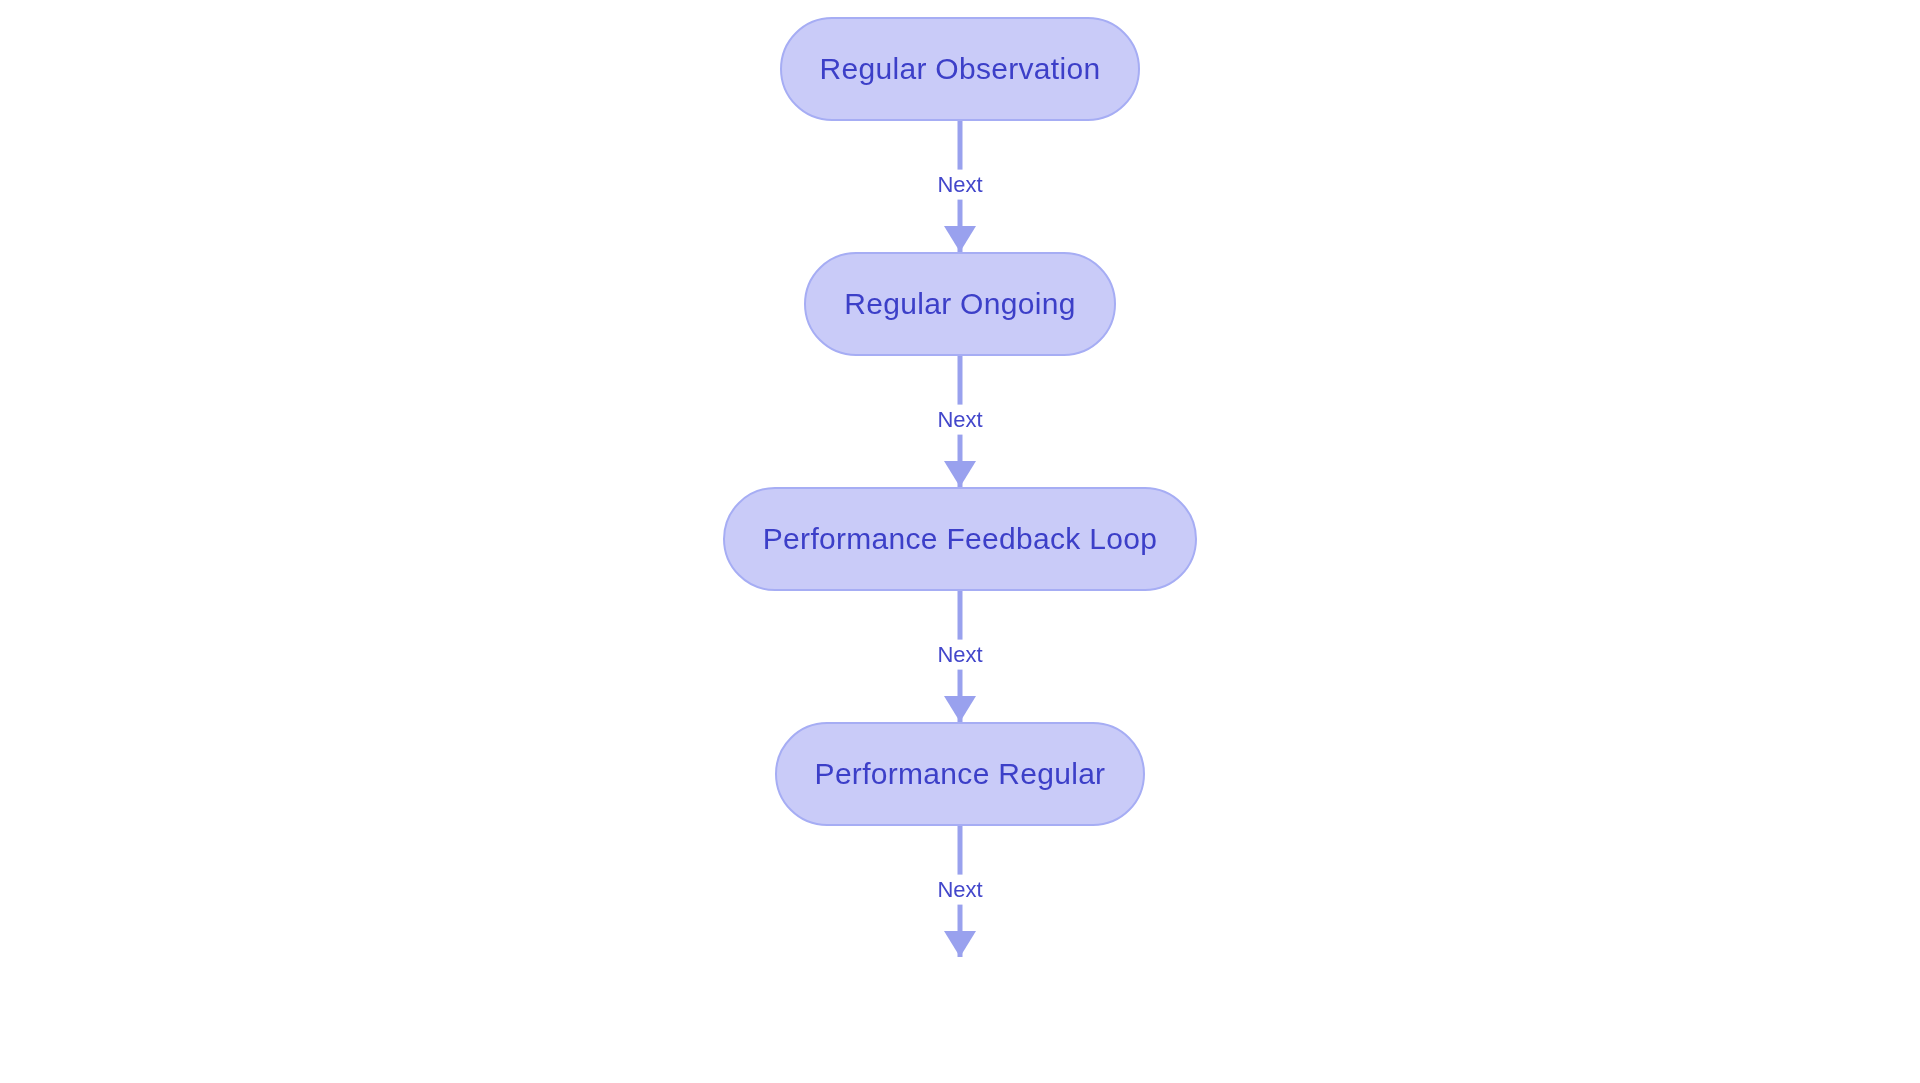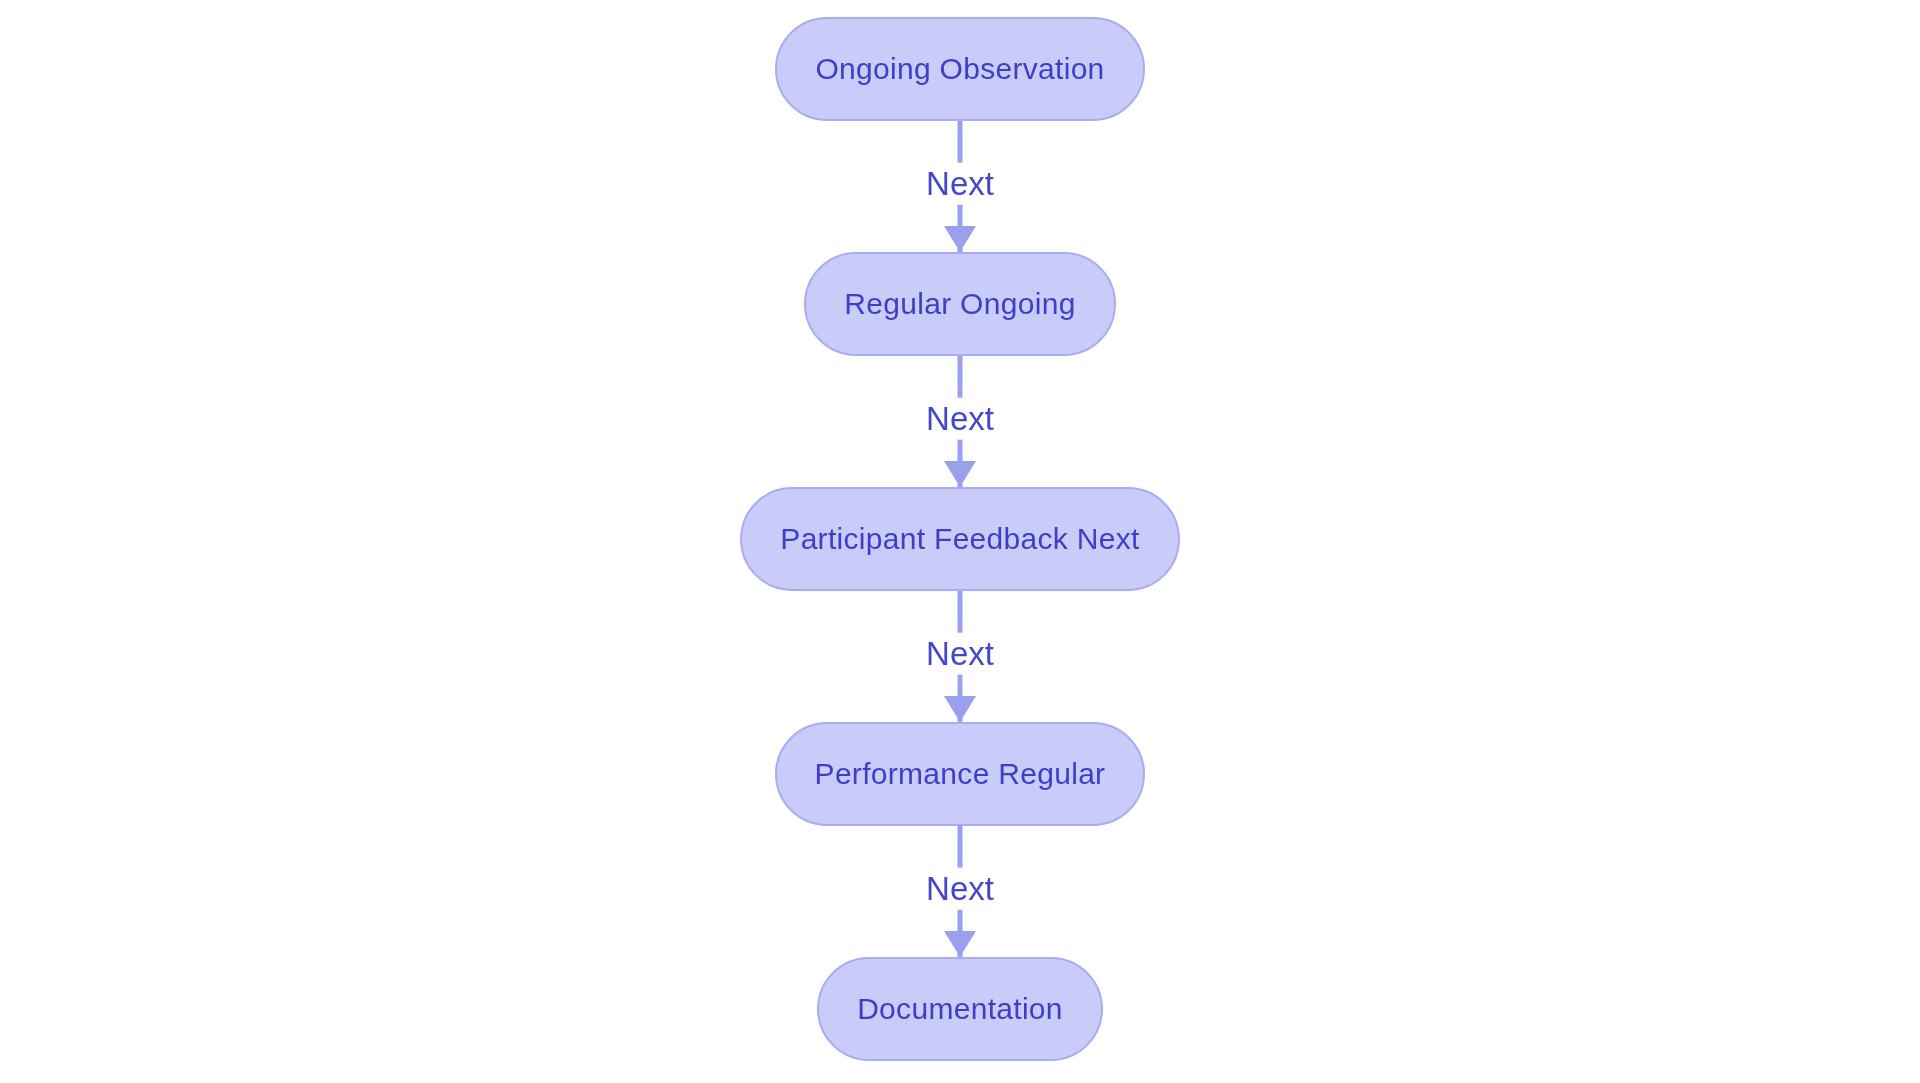--- a/index.html
+++ b/index.html
@@ -73,67 +73,64 @@
     border-right: 16px solid transparent;
     border-top: 26px solid var(--arrow-color);
   }
   .edge-label {
     position: absolute;
     top: 50%;
     left: 50%;
     transform: translate(-50%, -58%);
     background: var(--canvas-bg);
     padding: 2px 6px;
-    font-size: 33px;
+    font-size: 22px;
     color: var(--edge-label-color);
     white-space: nowrap;
   }
 </style>
 </head>
 <body>
 
 <div class="canvas">
 
   <div class="node">
-    <span class="node-label">Ongoing Observation</span>
+    <span class="node-label">Regular Observation</span>
   </div>
 
   <div class="edge">
     <div class="edge-line"></div>
     <div class="edge-arrowhead"></div>
     <span class="edge-label">Next</span>
   </div>
 
   <div class="node">
     <span class="node-label">Regular Ongoing</span>
   </div>
 
   <div class="edge">
     <div class="edge-line"></div>
     <div class="edge-arrowhead"></div>
     <span class="edge-label">Next</span>
   </div>
 
   <div class="node">
-    <span class="node-label">Participant Feedback Next</span>
+    <span class="node-label">Performance Feedback Loop</span>
   </div>
 
   <div class="edge">
     <div class="edge-line"></div>
     <div class="edge-arrowhead"></div>
     <span class="edge-label">Next</span>
   </div>
 
   <div class="node">
     <span class="node-label">Performance Regular</span>
   </div>
 
   <div class="edge">
     <div class="edge-line"></div>
     <div class="edge-arrowhead"></div>
     <span class="edge-label">Next</span>
   </div>
 
-  <div class="node">
-    <span class="node-label">Documentation</span>
-  </div>
 
 </div>
 
 </body></html>

